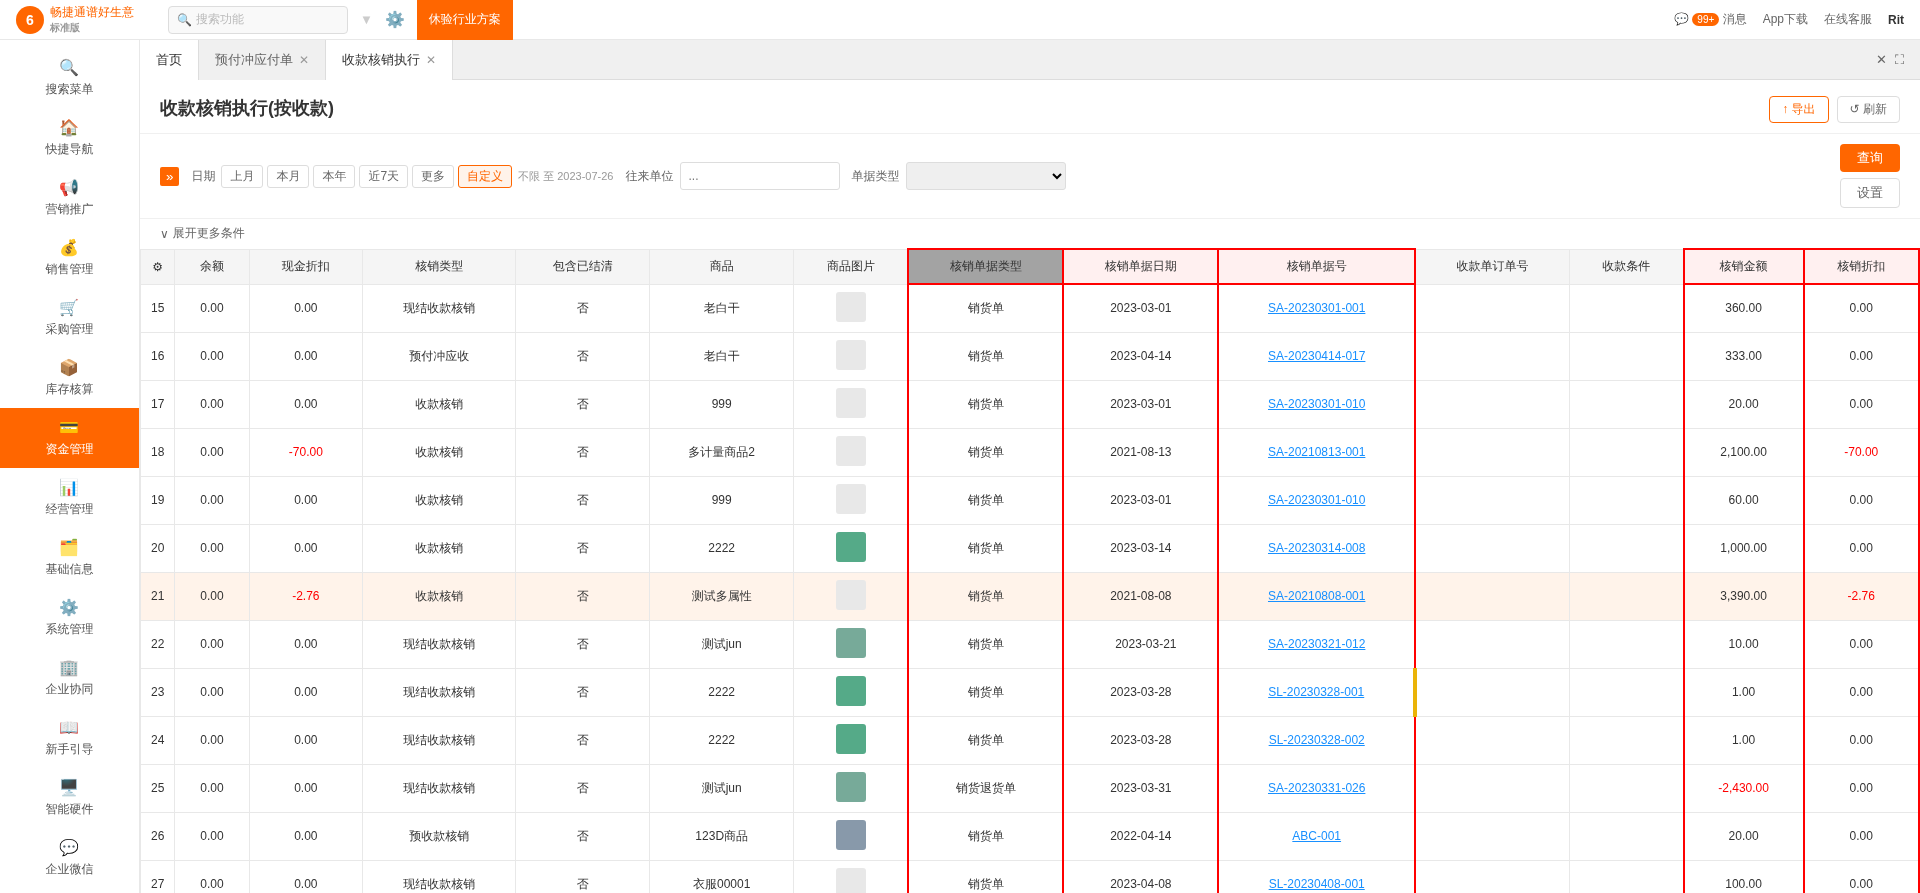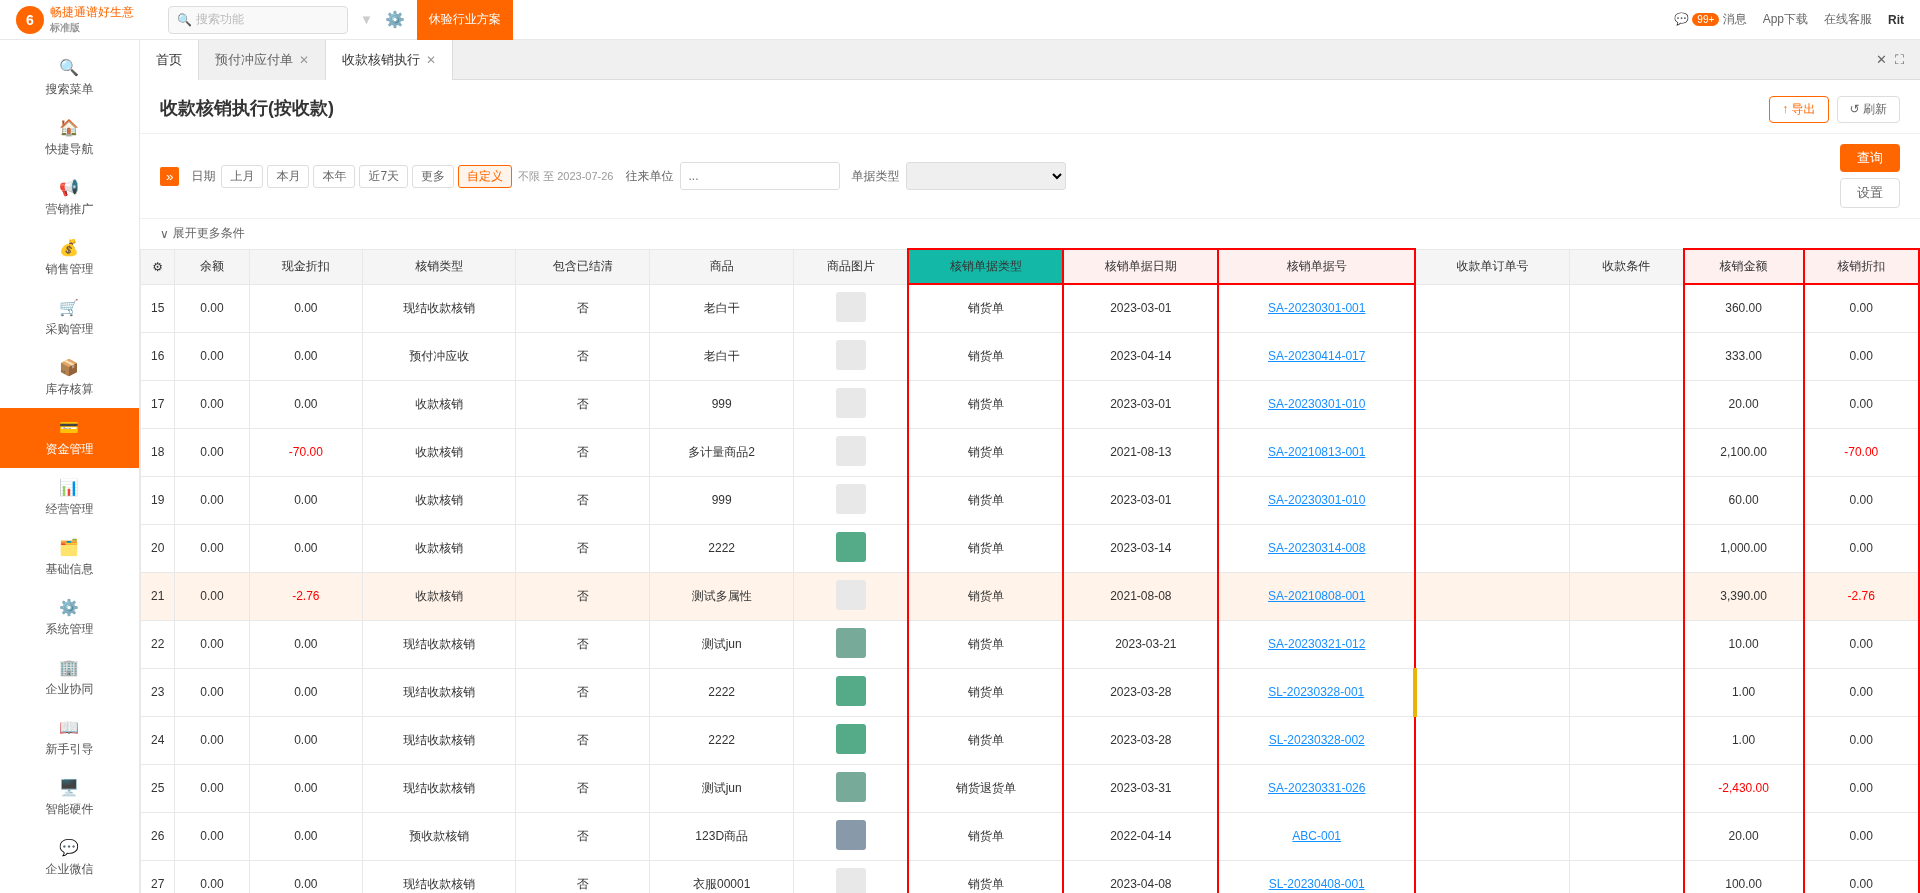--- a/index.html
+++ b/index.html
@@ -247,21 +247,21 @@
         <table>
           <thead>
             <tr>
               <th style="width:30px;">⚙</th>
               <th>余额</th>
               <th>现金折扣</th>
               <th>核销类型</th>
               <th>包含已结清</th>
               <th>商品</th>
               <th>商品图片</th>
-              <th style="border: 2px solid red; background:#14b8a6;">核销单据类型</th>
+              <th style="border: 2px solid red; background:#a3a3a3;">核销单据类型</th>
               <th style="border: 2px solid red; background:#fff0f0;">核销单据日期</th>
               <th style="border: 2px solid red; background:#fff0f0;">核销单据号</th>
               <th>收款单订单号</th>
               <th>收款条件</th>
               <th style="border: 2px solid red; background:#fff0f0;">核销金额</th>
               <th style="border: 2px solid red; background:#fff0f0;">核销折扣</th>
             </tr>
           </thead>
           <tbody>
             <tr>

